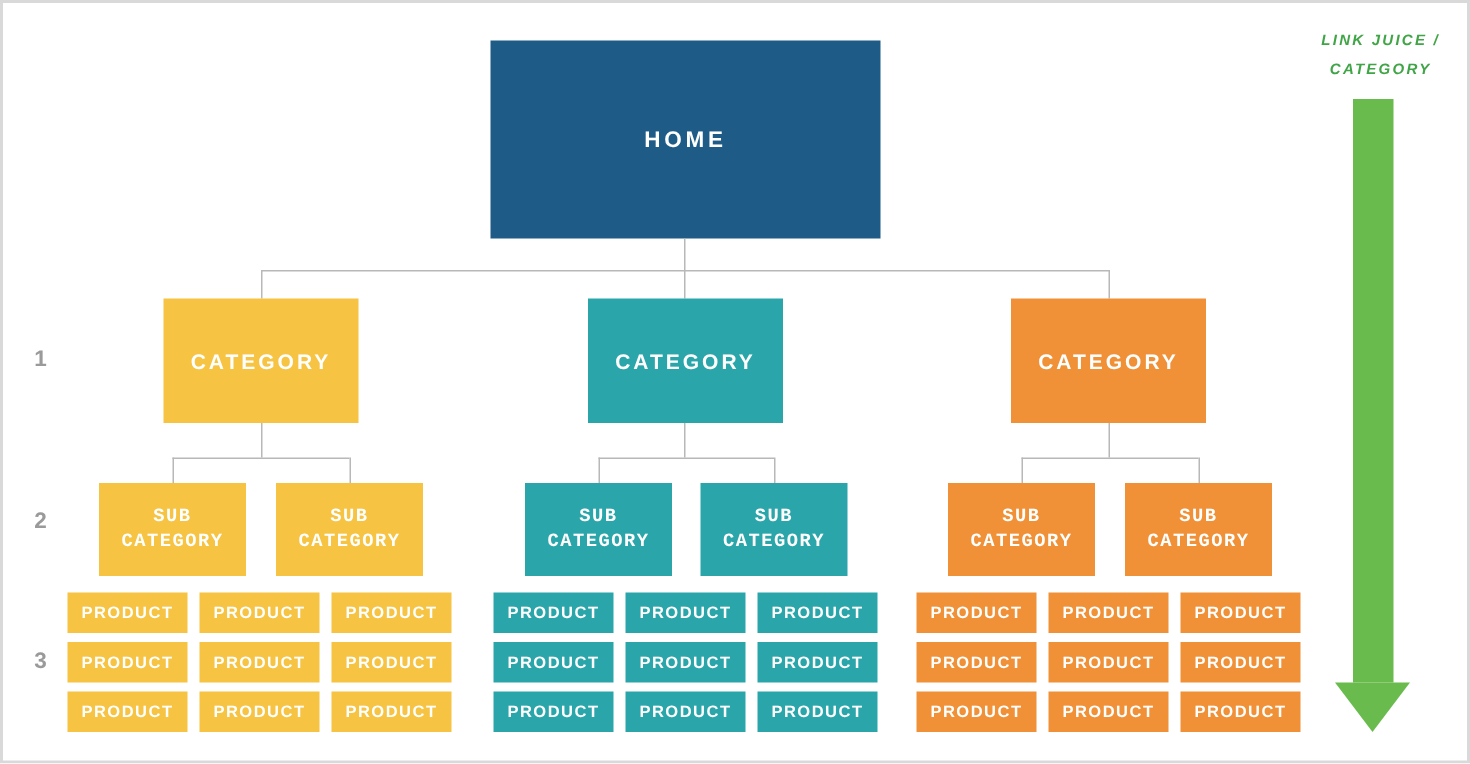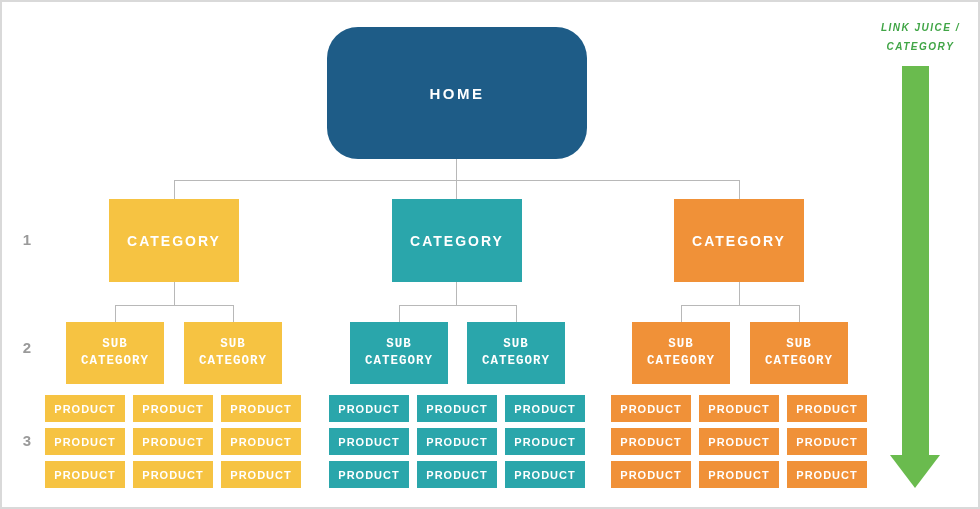--- a/index.html
+++ b/index.html
@@ -42,21 +42,21 @@
     <span>LINK JUICE /</span><br>
     <span>CATEGORY</span>
   </div>
   <div class="arrow-shaft" style="background-color: rgb(106, 187, 78);"></div>
   <div class="arrow-head" style="color: rgb(106, 187, 78);"></div>
 
   <div class="lvl" style="top: 229px; color: rgb(154, 154, 154);">1</div>
   <div class="lvl" style="top: 337px; color: rgb(154, 154, 154);">2</div>
   <div class="lvl" style="top: 430px; color: rgb(154, 154, 154);">3</div>
 
-  <div class="box home" style="background-color: rgb(30, 92, 135); border-radius: 31px;">HOME</div>
+  <div class="box home" style="background-color: rgb(30, 92, 135);">HOME</div>
 
   <div class="line v" style="left: 454px; top: 157px; height: 21px; background-color: rgb(184, 184, 184);"></div>
   <div class="line h" style="left: 172px; top: 178px; width: 566px; background-color: rgb(184, 184, 184);"></div>
   <div class="line v" style="left: 172px; top: 178px; height: 19px; background-color: rgb(184, 184, 184);"></div>
   <div class="line v" style="left: 454px; top: 178px; height: 19px; background-color: rgb(184, 184, 184);"></div>
   <div class="line v" style="left: 737px; top: 178px; height: 19px; background-color: rgb(184, 184, 184);"></div>
 
   <div class="line v" style="left: 172px; top: 280px; height: 23px; background-color: rgb(184, 184, 184);"></div>
   <div class="line h" style="left: 113px; top: 303px; width: 118px; background-color: rgb(184, 184, 184);"></div>
   <div class="line v" style="left: 113px; top: 303px; height: 17px; background-color: rgb(184, 184, 184);"></div>

